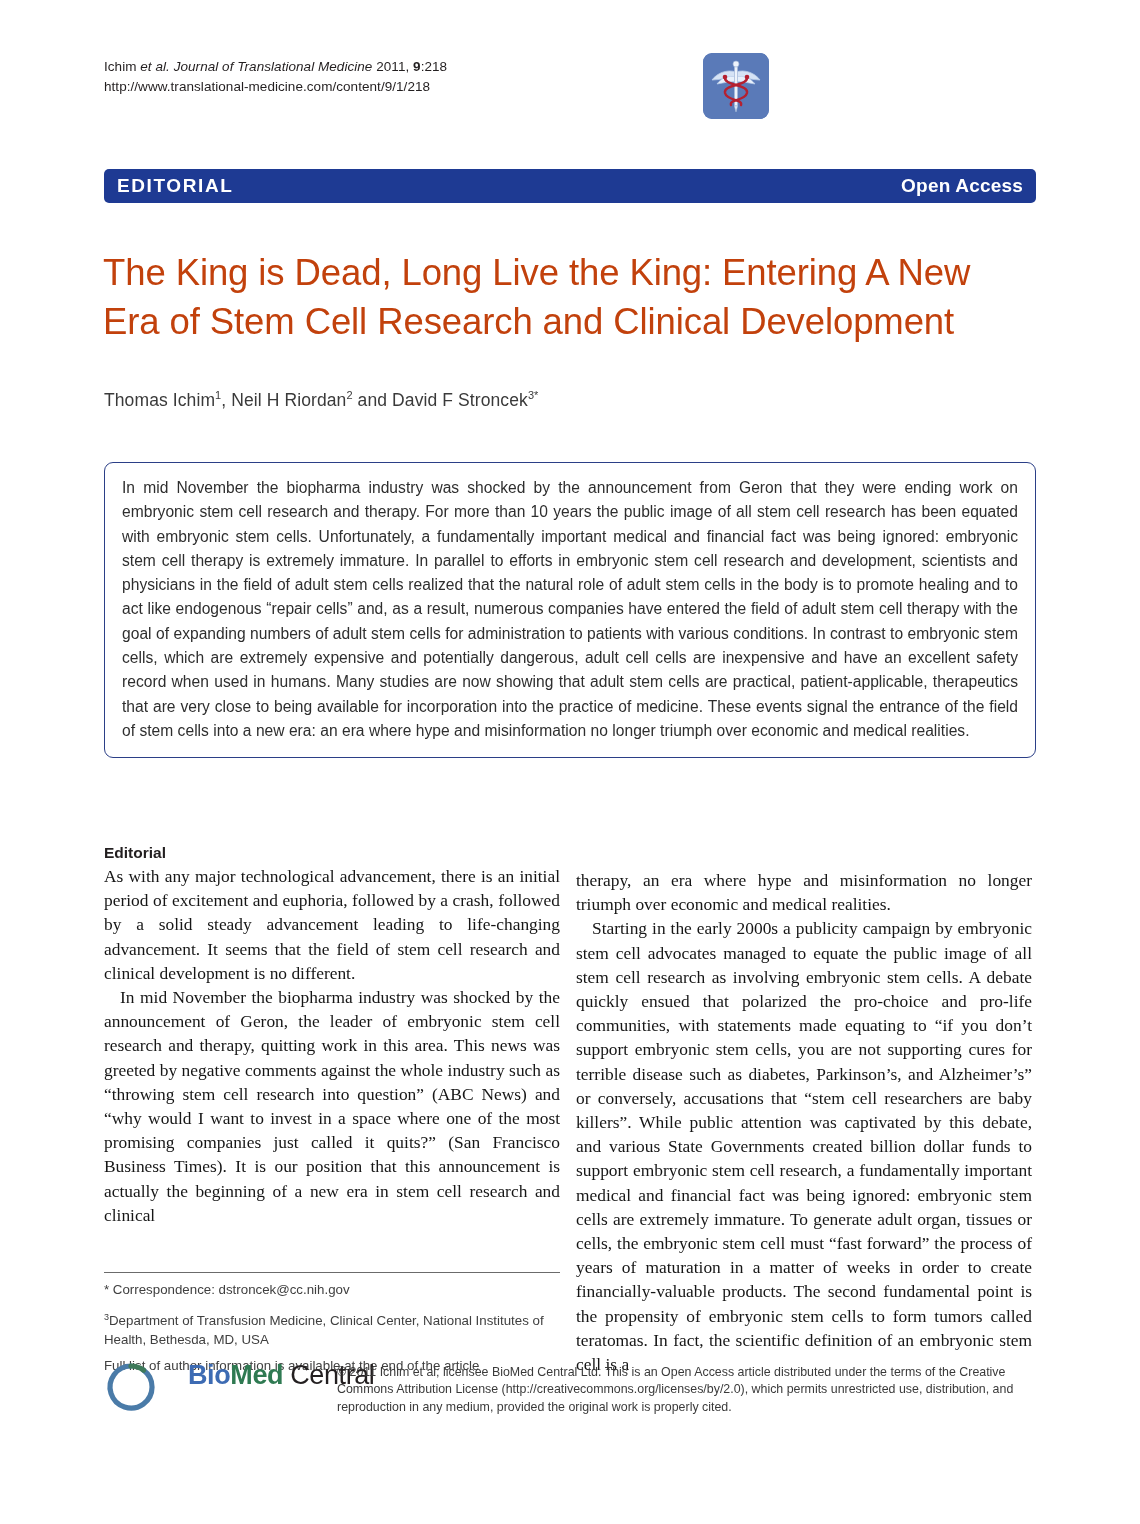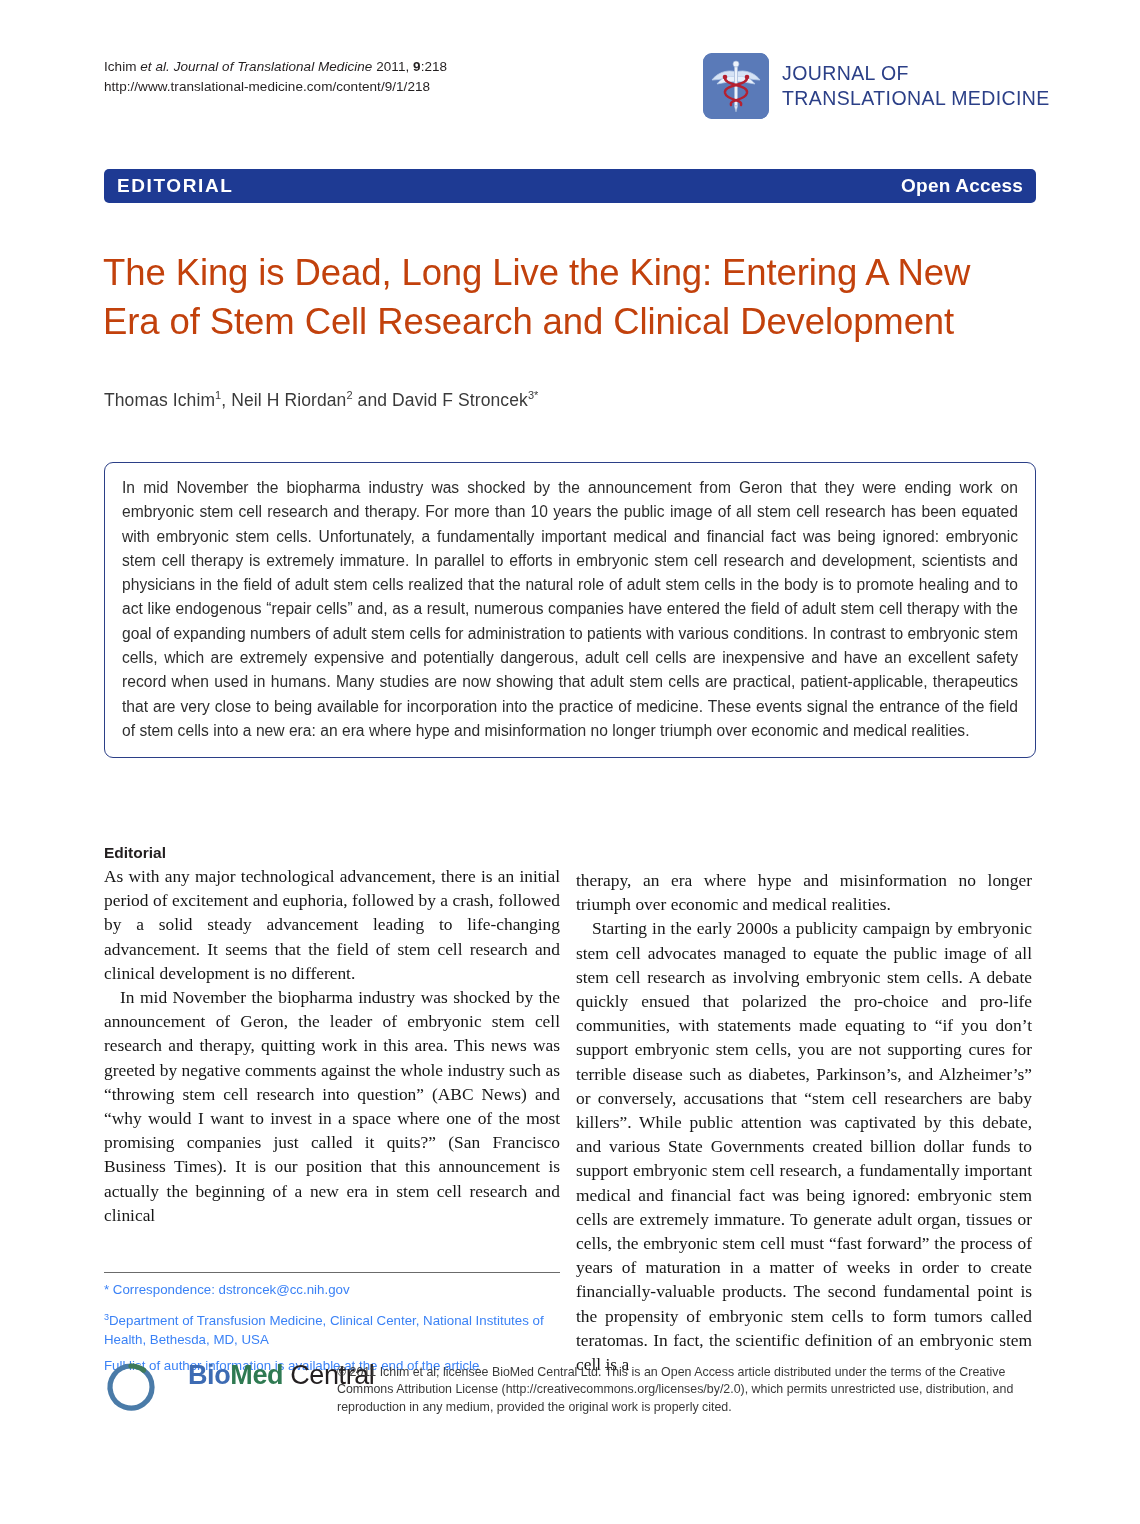--- a/index.html
+++ b/index.html
@@ -177,21 +177,21 @@
   }
   .footnote-rule {
     width: 456px;
     height: 1px;
     background: #6b6b6b;
     margin-bottom: 5px;
   }
   .footnote-line {
     font-size: 13.3px;
     line-height: 18.6px;
-    color: #3b82f6;
+    color: #404040;
     margin-top: 8px;
   }
   .footnote-line sup { font-size: 9px; vertical-align: super; }
 
   
   .bmc {
     position: absolute;
     left: 104px;
     top: 1360px;
     display: flex;
@@ -241,24 +241,20 @@
 
         <rect x="31.4" y="13" width="3.2" height="40" fill="#eef3fb" stroke="#9fb4d6" stroke-width="0.7"></rect>
         <path d="M31.4 53 L33 59 L34.6 53 Z" fill="#eef3fb" stroke="#9fb4d6" stroke-width="0.7"></path>
         <circle cx="33" cy="11" r="3" fill="#eef3fb" stroke="#9fb4d6" stroke-width="0.7"></circle>
 
         <path d="M22 24 C20 33 46 31 44 40 C42 48 26 46 28 52" fill="none" stroke="#b52030" stroke-width="2.4" stroke-linecap="round"></path>
         <path d="M44 24 C46 33 20 31 22 40 C24 48 40 46 38 52" fill="none" stroke="#b52030" stroke-width="2.4" stroke-linecap="round"></path>
         <circle cx="22" cy="24" r="2.3" fill="#b52030"></circle>
         <circle cx="44" cy="24" r="2.3" fill="#b52030"></circle>
       </svg>
-    </div>
-    <div class="logo-text">
-      <div>JOURNAL OF</div>
-      <div>TRANSLATIONAL MEDICINE</div>
     </div>
   </div>
 
   <div class="type-bar">
     <span>EDITORIAL</span>
     <span class="open-access">Open Access</span>
   </div>
 
   <h1 class="title">The King is Dead, Long Live the King: Entering A New Era of Stem Cell Research and Clinical Development</h1>
   <div class="authors">Thomas Ichim<sup>1</sup>, Neil H Riordan<sup>2</sup> and David F Stroncek<sup>3*</sup></div>

